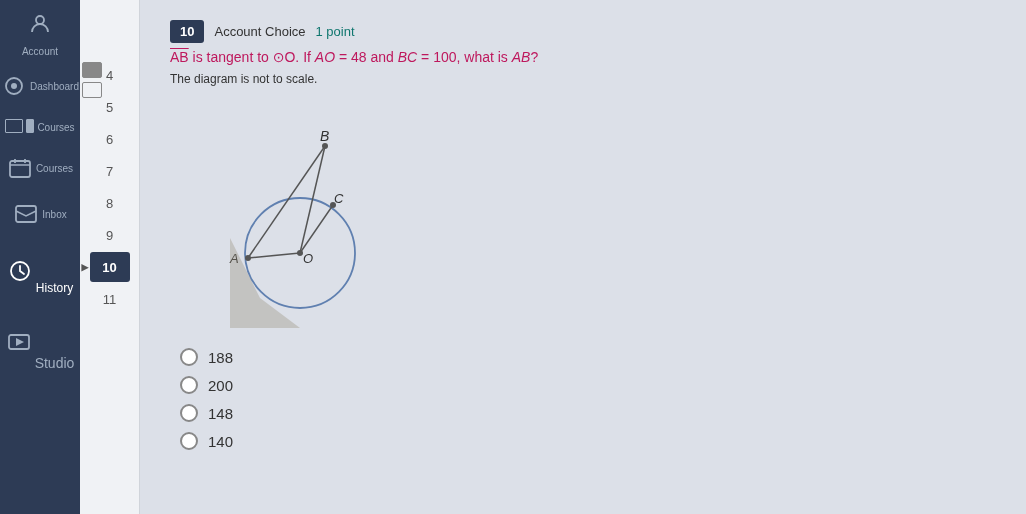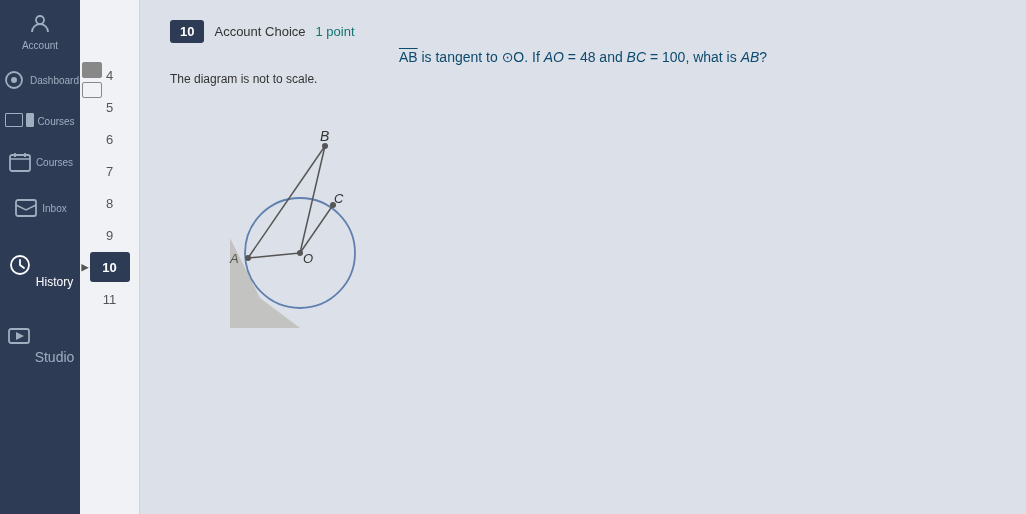--- a/index.html
+++ b/index.html
@@ -51,21 +51,21 @@
 
     .sidebar-header {
       width: 100%;
       padding: 12px 12px 6px;
       display: flex;
       flex-direction: column;
       align-items: center;
       color: #a0aec0;
       font-size: 11px;
       cursor: pointer;
-      gap: 4px;
+      gap: 10px;
     }
 
     
     .question-list {
       width: 60px;
       background: #f0f2f5;
       display: flex;
       flex-direction: column;
       align-items: center;
       padding-top: 40px;
@@ -140,24 +140,23 @@
       font-weight: normal;
     }
 
     .points-label {
       font-size: 13px;
       color: #0f766e;
     }
 
     .question-text {
       font-size: 14px;
-      color: #0c4a6e;
+      color: #be185d;
       margin-bottom: 4px;
       line-height: 1.5;
-      text-align: center;
     }
 
     .not-to-scale {
       font-size: 12px;
       color: #333;
       margin-bottom: 12px;
     }
 
     .diagram-area {
       margin-bottom: 16px;
@@ -337,13 +336,31 @@
 
       <text x="150" y="43" font-size="14" fill="#333" font-style="italic">B</text>
       <text x="164" y="105" font-size="13" fill="#333" font-style="italic">C</text>
       <text x="60" y="165" font-size="13" fill="#333" font-style="italic">A</text>
       <text x="133" y="165" font-size="13" fill="#333" font-style="italic">O</text>
 
       <polygon points="60,140 90,200 130,230 60,230" fill="rgba(150,140,120,0.35)"></polygon>
     </svg>
   </div>
 
+  <div class="answer-options">
+    <div class="answer-option">
+      <div class="radio-circle"></div>
+      <span>188</span>
+    </div>
+    <div class="answer-option">
+      <div class="radio-circle"></div>
+      <span>200</span>
+    </div>
+    <div class="answer-option">
+      <div class="radio-circle"></div>
+      <span>148</span>
+    </div>
+    <div class="answer-option">
+      <div class="radio-circle"></div>
+      <span>140</span>
+    </div>
+  </div>
 </main>
 
 </body></html>

